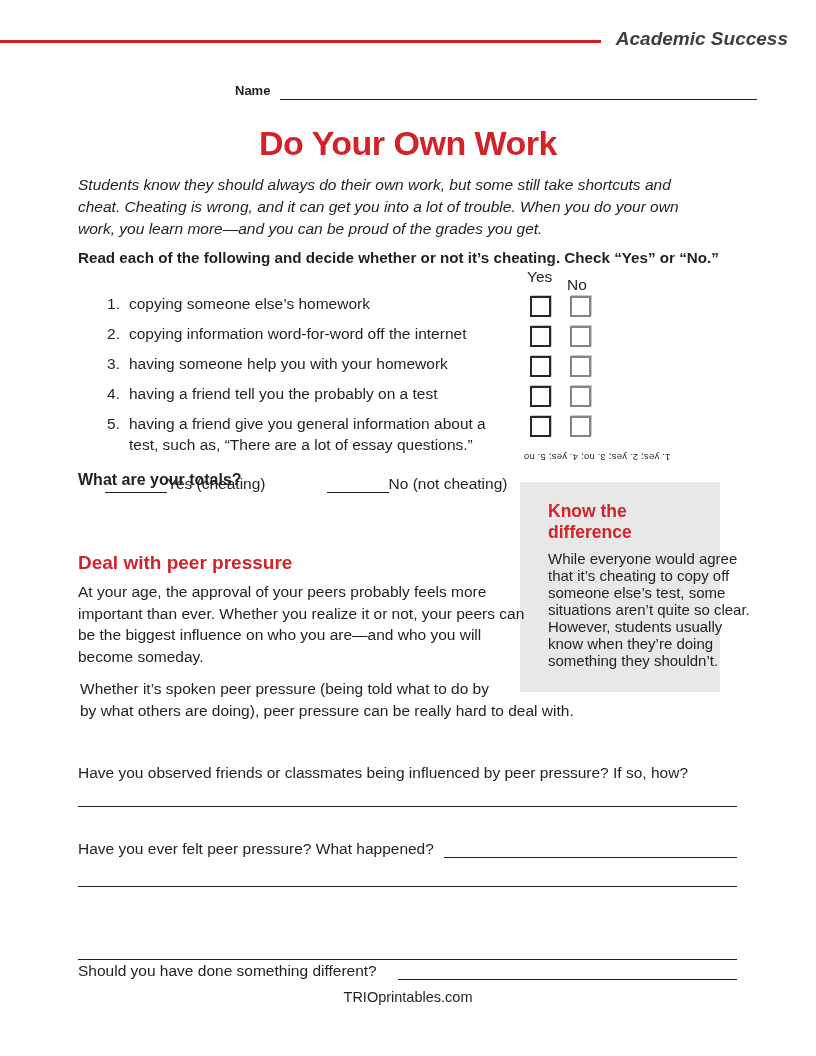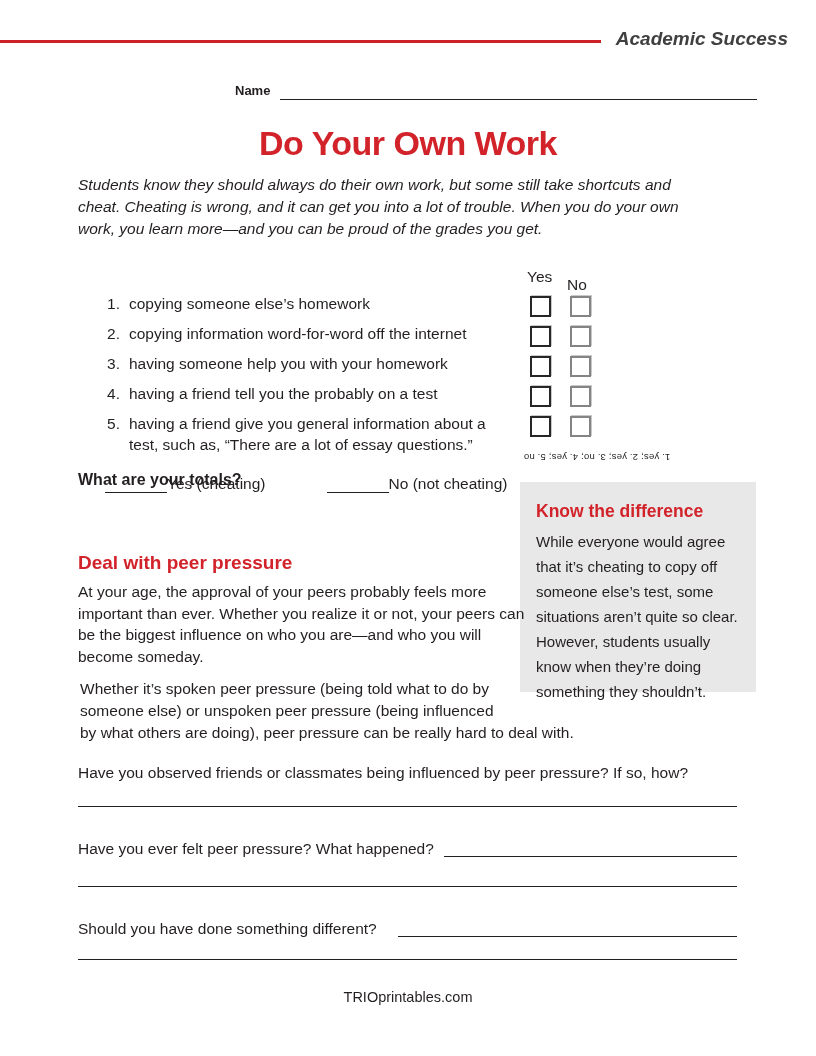--- a/index.html
+++ b/index.html
@@ -90,49 +90,49 @@
     display: flex; align-items: flex-end; font-size: 15.5px;
   }
   .blank {
     display: inline-block; width: 62px; height: 18px;
     border-bottom: 1.6px solid #231f20; cursor: text;
   }
   .totals-gap { width: 61px; }
 
   
   .side-box {
-    left: 520px; top: 482px; width: 236px; height: 210px;
+    left: 520px; top: 482px; width: 200px; height: 210px;
     background: #e8e8e8;
-    padding: 19px 14px 0 16px;
+    padding: 19px 14px 0 28px;
   }
   .side-box-heading {
     font-size: 17.5px; font-weight: bold; color: #d2232a;
     margin-bottom: 7px;
   }
-  .side-box-body { font-size: 15px; line-height: 25px; width: 212px; }
+  .side-box-body { font-size: 15px; line-height: 17px; width: 212px; }
 
   
   .peer-heading {
     left: 78px; top: 552px;
     font-size: 19px; font-weight: bold; color: #d2232a;
   }
   .peer-para1 {
     left: 78px; top: 581px; width: 455px;
     font-size: 15.5px; line-height: 21.5px;
   }
   .peer-para2 {
     left: 80px; top: 678px;
     font-size: 15.5px; line-height: 22px; white-space: nowrap;
   }
 
   
   .question { left: 78px; font-size: 15.5px; white-space: nowrap; }
   .q-flex {
     left: 78px; width: 659px;
-    display: flex; align-items: center; font-size: 15.5px;
+    display: flex; align-items: flex-end; font-size: 15.5px;
   }
   .q-flex .q-label { white-space: nowrap; padding-bottom: 0px; }
   .fill-line {
     flex: 1; margin-left: 10px; height: 16px;
     border-bottom: 1.6px solid #231f20; cursor: text;
   }
   .rule-line {
     left: 78px; width: 659px; height: 2px;
     border-top: 1.6px solid #231f20; cursor: text;
   }
@@ -152,20 +152,21 @@
   <div class="abs category">Academic Success</div>
 
   <div class="abs name-row">
     <span class="name-label">Name</span>
     <span class="name-line"></span>
   </div>
 
   <div class="abs title">Do Your Own Work</div>
 
   <div class="abs intro">Students know they should always do their own work, but some still take shortcuts and cheat. Cheating is wrong, and it can get you into a lot of trouble. When you do your own work, you learn more—and you can be proud of the grades you get.</div>
+  <div class="abs instruction">Read each of the following and decide whether or not it’s cheating. Check “Yes” or “No.”</div>
 
   <div class="abs col-head" style="left:527px; top:268px;">Yes</div>
   <div class="abs col-head" style="left:567px; top:276px;">No</div>
 
   <div class="abs q-row" style="top:293px;">
     <span class="q-num">1.</span>
     <span class="q-text">copying someone else’s homework</span>
   </div>
   <div class="abs q-row" style="top:323px;">
     <span class="q-num">2.</span>
@@ -208,34 +209,33 @@
 
   <div class="abs side-box">
     <div class="side-box-heading">Know the difference</div>
     <div class="side-box-body">While everyone would agree that it’s cheating to copy off someone else’s test, some situations aren’t quite so clear. However, students usually know when they’re doing something they shouldn’t.</div>
   </div>
 
   <div class="abs peer-heading">Deal with peer pressure</div>
   <div class="abs peer-para1">At your age, the approval of your peers probably feels more important than ever. Whether you realize it or not, your peers can be the biggest influence on who you are—and who you will become someday.</div>
   <div class="abs peer-para2">
     <div>Whether it’s spoken peer pressure (being told what to do by</div>
-    <div>someone else) or unspoken peer pressure (being influenced</div>
     <div>by what others are doing), peer pressure can be really hard to deal with.</div>
   </div>
 
   <div class="abs question" style="top:764px;">Have you observed friends or classmates being influenced by peer pressure? If so, how?</div>
   <div class="abs rule-line" style="top:806px;"></div>
 
   <div class="abs q-flex" style="top:840px;">
     <span class="q-label">Have you ever felt peer pressure? What happened?</span>
     <span class="fill-line"></span>
   </div>
   <div class="abs rule-line" style="top:886px;"></div>
 
-  <div class="abs q-flex" style="top:920px;gap:11px;">
+  <div class="abs q-flex" style="top:962px;gap:11px;">
     <span class="q-label">Should you have done something different?</span>
     <span class="fill-line"></span>
   </div>
   <div class="abs rule-line" style="top:959px;"></div>
 
   <div class="abs footer">TRIOprintables.com</div>
 
 </div>
 
 </body></html>

